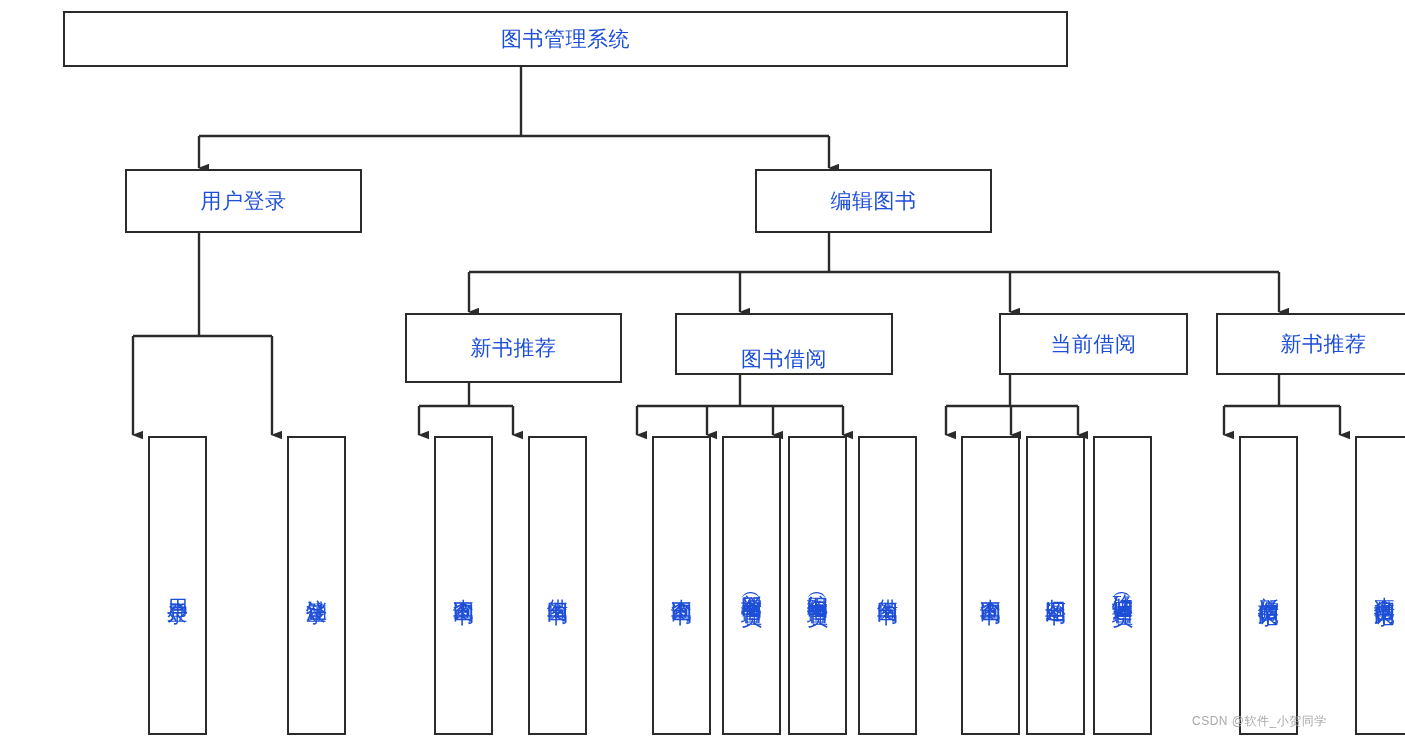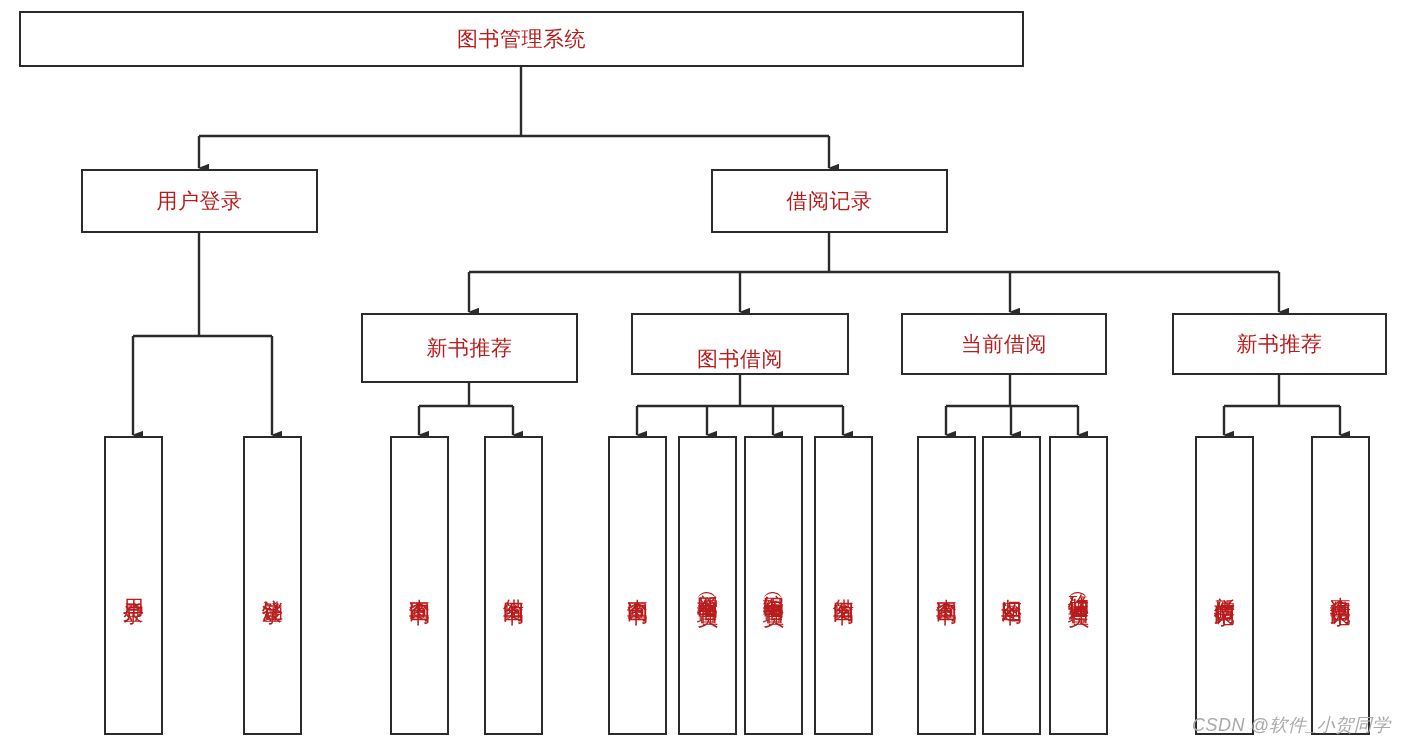--- a/index.html
+++ b/index.html
@@ -18,21 +18,22 @@
     overflow: hidden;
   }
   .node {
     position: absolute;
     box-sizing: border-box;
     border: 2px solid #2b2b2b;
     background: #ffffff;
     display: flex;
     align-items: center;
     justify-content: center;
-    color: #b91c1c;
+    color: #1d4ed8;
+    margin-left: 44px;
   }
   .node.horiz {
     font-size: 21px;
     letter-spacing: 0.5px;
   }
   .node.vert {
     writing-mode: vertical-rl;
     text-orientation: upright;
     font-size: 21px;
     letter-spacing: 2px;
@@ -51,25 +52,24 @@
     left: 0;
     top: 0;
     width: 1405px;
     height: 747px;
     pointer-events: none;
   }
   #watermark {
     position: absolute;
     left: 1192px;
     top: 713px;
-    font-size: 18px;
+    font-size: 12px;
     color: #a9a9a9;
     white-space: nowrap;
     letter-spacing: 0.5px;
-    font-style: italic;
   }
 </style>
 </head>
 <body>
 
 <div id="canvas">
 
   <svg id="edges" viewBox="0 0 1405 747" xmlns="http://www.w3.org/2000/svg">
     <defs>
       <marker id="arrowhead" markerWidth="9" markerHeight="11" refX="4.2" refY="10" orient="auto" markerUnits="userSpaceOnUse">
@@ -115,32 +115,32 @@
 
   <div class="node horiz" style="left:19px; top:11px; width:1005px; height:56px;">
     <span>图书管理系统</span>
   </div>
 
   <div class="node horiz" style="left:81px; top:169px; width:237px; height:64px;">
     <span>用户登录</span>
   </div>
 
   <div class="node horiz" style="left:711px; top:169px; width:237px; height:64px;">
-    <span>借阅记录</span>
+    <span>编辑图书</span>
   </div>
 
   <div class="node horiz" style="left:361px; top:313px; width:217px; height:70px;">
     <span>新书推荐</span>
   </div>
 
   <div class="node horiz" style="left:631px; top:313px; width:218px; height:62px;align-items:flex-end;">
     <span>图书借阅</span>
   </div>
 
-  <div class="node horiz" style="left:901px; top:313px; width:206px; height:62px;">
+  <div class="node horiz" style="left:955px; top:313px; width:189px; height:62px;">
     <span>当前借阅</span>
   </div>
 
   <div class="node horiz" style="left:1172px; top:313px; width:215px; height:62px;">
     <span>新书推荐</span>
   </div>
 
   <div class="node vert" style="left:104px; top:436px; width:59px; height:299px;">
     <span>用户登录</span>
   </div>

